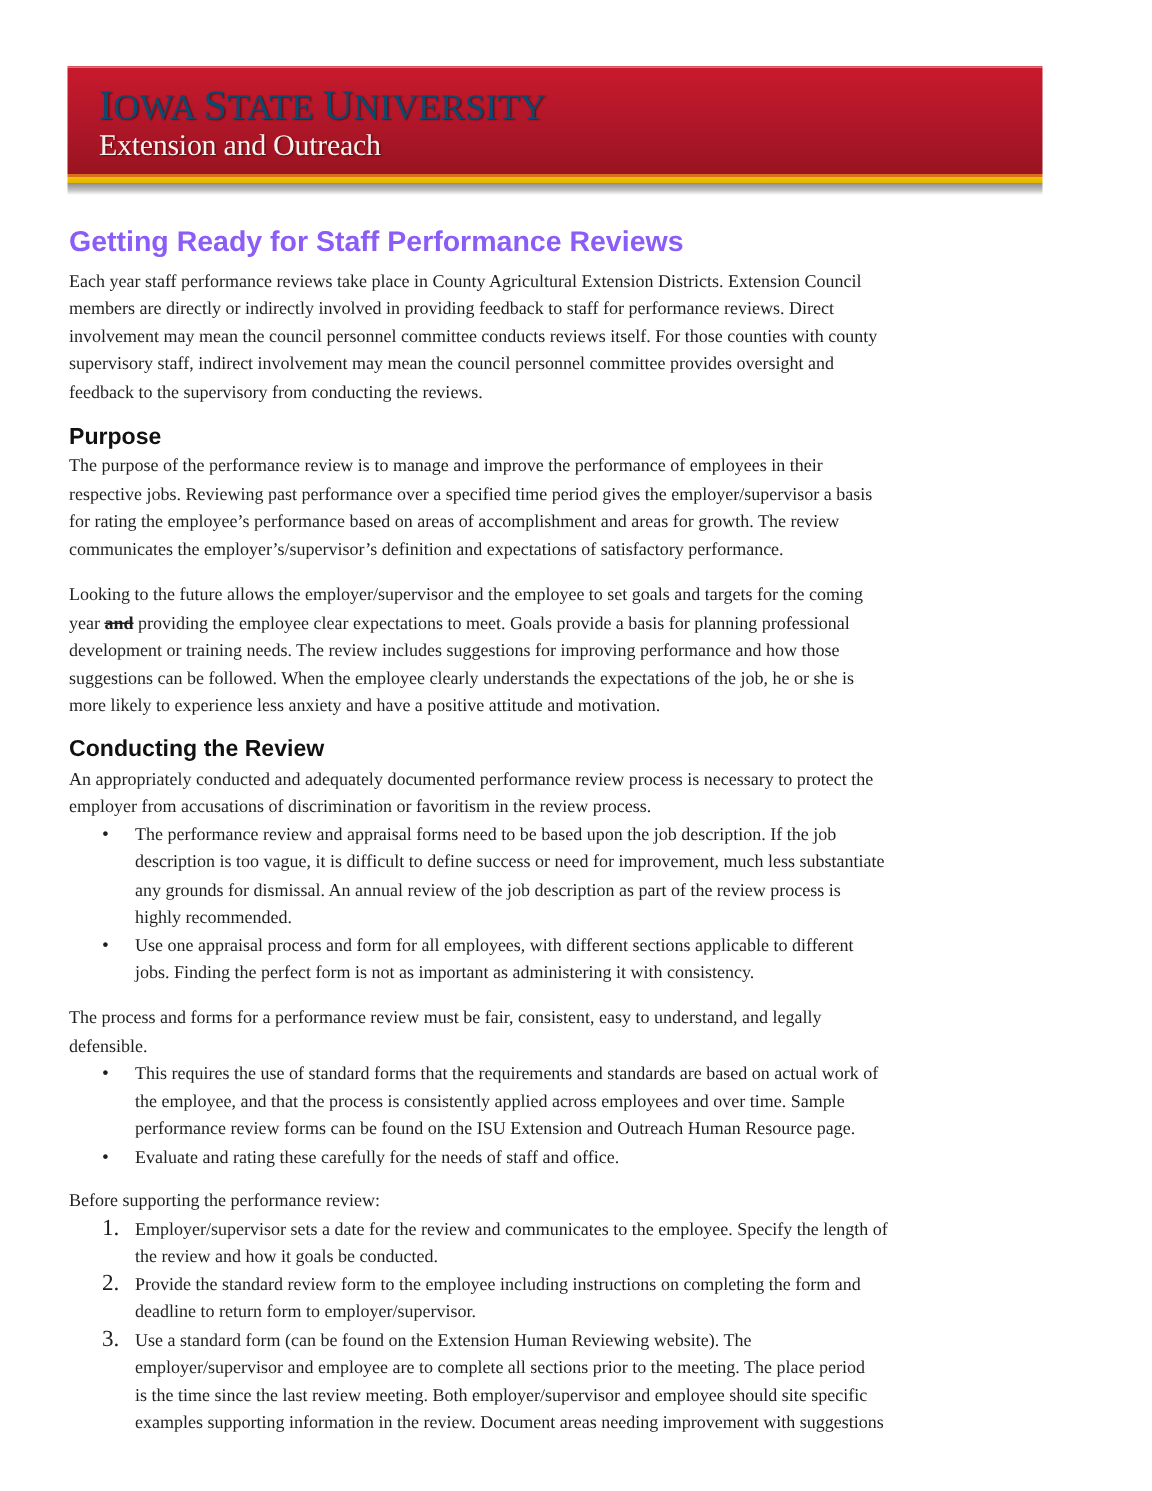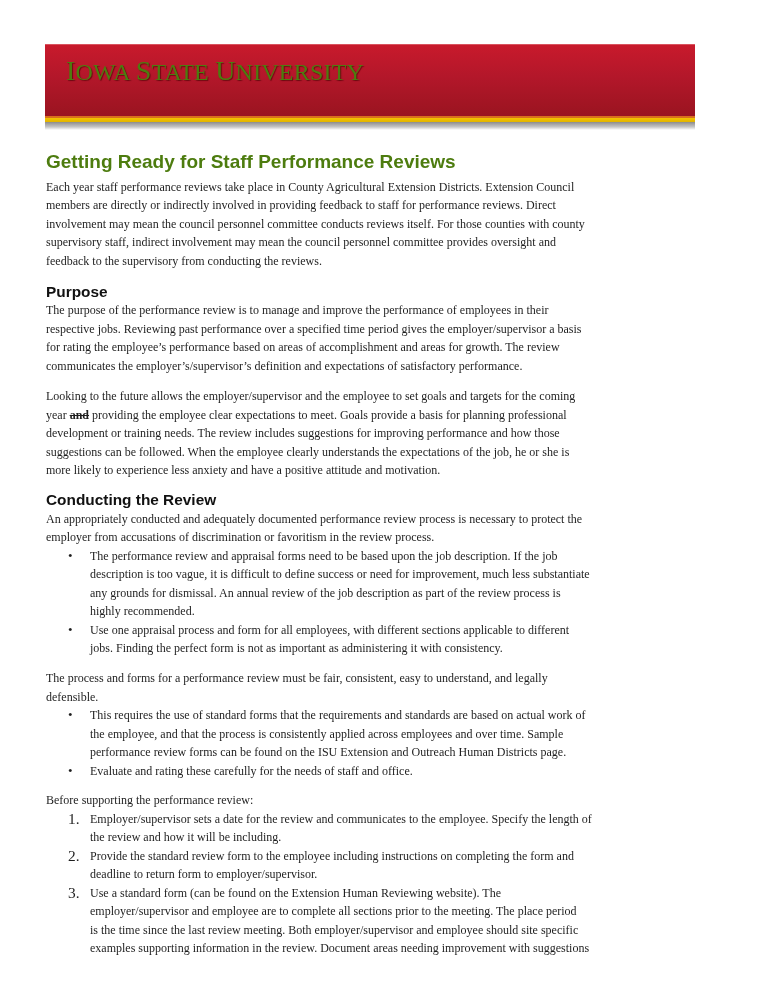--- a/index.html
+++ b/index.html
@@ -4,40 +4,41 @@
 <style>
   html, body { margin: 0; padding: 0; background: #ffffff; }
   body { width: 768px; height: 994px; overflow: hidden; position: relative; font-family: "Liberation Serif", "DejaVu Serif", serif; color: #1e1e1e; }
   .banner { position: absolute; left: 45px; top: 44px; width: 650px; height: 86px; }
   .banner-red { position: absolute; left: 0; top: 0; width: 100%; height: 72px;
     background: linear-gradient(to bottom, #c81a2c 0%, #b3172a 45%, #9a1420 100%);
     border-top: 1px solid #d9535e; box-sizing: border-box; }
   .banner-orange { position: absolute; left: 0; top: 72px; width: 100%; height: 2px; background: #d9701d; }
   .banner-yellow { position: absolute; left: 0; top: 74px; width: 100%; height: 4px; background: linear-gradient(to bottom, #f2c300, #e2b400); }
   .banner-gray { position: absolute; left: 0; top: 78px; width: 100%; height: 8px; background: linear-gradient(to bottom, #8c8c8c, #c4c4c4 60%, #ffffff); }
-  .banner-univ { position: absolute; left: 21px; top: 11px; color: #4d7c0f; font-family: "Liberation Serif", "DejaVu Serif", serif; font-size: 24px; letter-spacing: 0.2px; text-shadow: 1px 1px 1px rgba(60,0,0,0.6); white-space: nowrap; }
+  .banner-univ { position: absolute; left: 21px; top: 11px; color: #0c4a6e; font-family: "Liberation Serif", "DejaVu Serif", serif; font-size: 24px; letter-spacing: 0.2px; text-shadow: 1px 1px 1px rgba(60,0,0,0.6); white-space: nowrap; }
   .banner-univ .big { font-size: 28px; }
   .banner-sub { position: absolute; left: 21px; top: 42px; color: #f4f1ee; font-family: "Liberation Serif", "DejaVu Serif", serif; font-size: 20px; text-shadow: 1px 1px 1px rgba(60,0,0,0.6); white-space: nowrap; letter-spacing: -0.2px; }
 
   .ln { position: absolute; white-space: nowrap; font-size: 12px; line-height: 18px; }
-  .h1 { position: absolute; left: 46px; top: 151px; font-family: "Liberation Sans", "DejaVu Sans", sans-serif; font-weight: bold; font-size: 19px; white-space: nowrap; color: #4d7c0f; }
+  .h1 { position: absolute; left: 46px; top: 151px; font-family: "Liberation Sans", "DejaVu Sans", sans-serif; font-weight: bold; font-size: 19px; white-space: nowrap; color: #8b5cf6; }
   .h2 { position: absolute; left: 46px; font-family: "Liberation Sans", "DejaVu Sans", sans-serif; font-weight: bold; font-size: 15.4px; line-height: 18px; white-space: nowrap; color: #111; }
   .bullet { position: absolute; left: 68px; font-size: 13px; line-height: 18px; }
   .num { position: absolute; left: 68px; font-size: 15.4px; line-height: 18px; }
   .strike { text-decoration: line-through; font-weight: bold; }
 </style>
 </head>
 <body>
 
 <div class="banner">
   <div class="banner-red"></div>
   <div class="banner-orange"></div>
   <div class="banner-yellow"></div>
   <div class="banner-gray"></div>
   <div class="banner-univ"><span class="big">I</span><span>OWA </span><span class="big">S</span><span>TATE </span><span class="big">U</span><span>NIVERSITY</span></div>
+  <div class="banner-sub">Extension and Outreach</div>
 </div>
 
 <div class="h1">Getting Ready for Staff Performance Reviews</div>
 
 <div class="ln" style="left:46px;top:178px">Each year staff performance reviews take place in County Agricultural Extension Districts. Extension Council</div>
 <div class="ln" style="left:46px;top:196px">members are directly or indirectly involved in providing feedback to staff for performance reviews. Direct</div>
 <div class="ln" style="left:46px;top:215px">involvement may mean the council personnel committee conducts reviews itself. For those counties with county</div>
 <div class="ln" style="left:46px;top:233px">supervisory staff, indirect involvement may mean the council personnel committee provides oversight and</div>
 <div class="ln" style="left:46px;top:252px">feedback to the supervisory from conducting the reviews.</div>
 
@@ -66,30 +67,30 @@
 <div class="bullet" style="top:621px">•</div>
 <div class="ln" style="left:90px;top:621px">Use one appraisal process and form for all employees, with different sections applicable to different</div>
 <div class="ln" style="left:90px;top:639px">jobs. Finding the perfect form is not as important as administering it with consistency.</div>
 
 <div class="ln" style="left:46px;top:669px">The process and forms for a performance review must be fair, consistent, easy to understand, and legally</div>
 <div class="ln" style="left:46px;top:688px">defensible.</div>
 
 <div class="bullet" style="top:706px">•</div>
 <div class="ln" style="left:90px;top:706px">This requires the use of standard forms that the requirements and standards are based on actual work of</div>
 <div class="ln" style="left:90px;top:725px">the employee, and that the process is consistently applied across employees and over time. Sample</div>
-<div class="ln" style="left:90px;top:743px">performance review forms can be found on the ISU Extension and Outreach Human Districts page.</div>
+<div class="ln" style="left:90px;top:743px">performance review forms can be found on the ISU Extension and Outreach Human Resource page.</div>
 
 <div class="bullet" style="top:762px">•</div>
 <div class="ln" style="left:90px;top:762px">Evaluate and rating these carefully for the needs of staff and office.</div>
 
 <div class="ln" style="left:46px;top:791px">Before supporting the performance review:</div>
 
 <div class="num" style="top:810px">1.</div>
 <div class="ln" style="left:90px;top:810px">Employer/supervisor sets a date for the review and communicates to the employee. Specify the length of</div>
-<div class="ln" style="left:90px;top:828px">the review and how it will be including.</div>
+<div class="ln" style="left:90px;top:828px">the review and how it goals be conducted.</div>
 
 <div class="num" style="top:847px">2.</div>
 <div class="ln" style="left:90px;top:847px">Provide the standard review form to the employee including instructions on completing the form and</div>
 <div class="ln" style="left:90px;top:865px">deadline to return form to employer/supervisor.</div>
 
 <div class="num" style="top:884px">3.</div>
 <div class="ln" style="left:90px;top:884px">Use a standard form (can be found on the Extension Human Reviewing website).  The</div>
 <div class="ln" style="left:90px;top:902px">employer/supervisor and employee are to complete all sections prior to the meeting. The place period</div>
 <div class="ln" style="left:90px;top:921px">is the time since the last review meeting.  Both employer/supervisor and employee should site specific</div>
 <div class="ln" style="left:90px;top:939px">examples supporting information in the review. Document areas needing improvement with suggestions</div>

